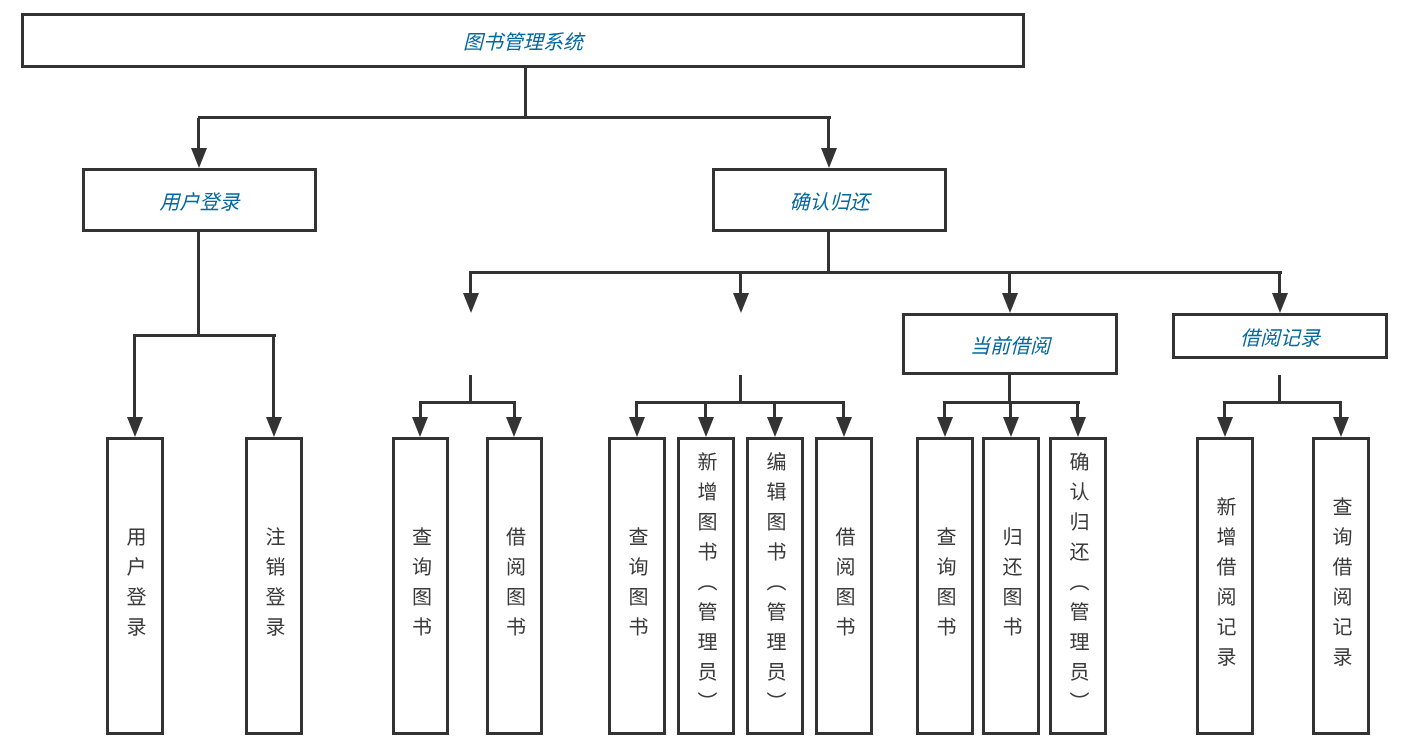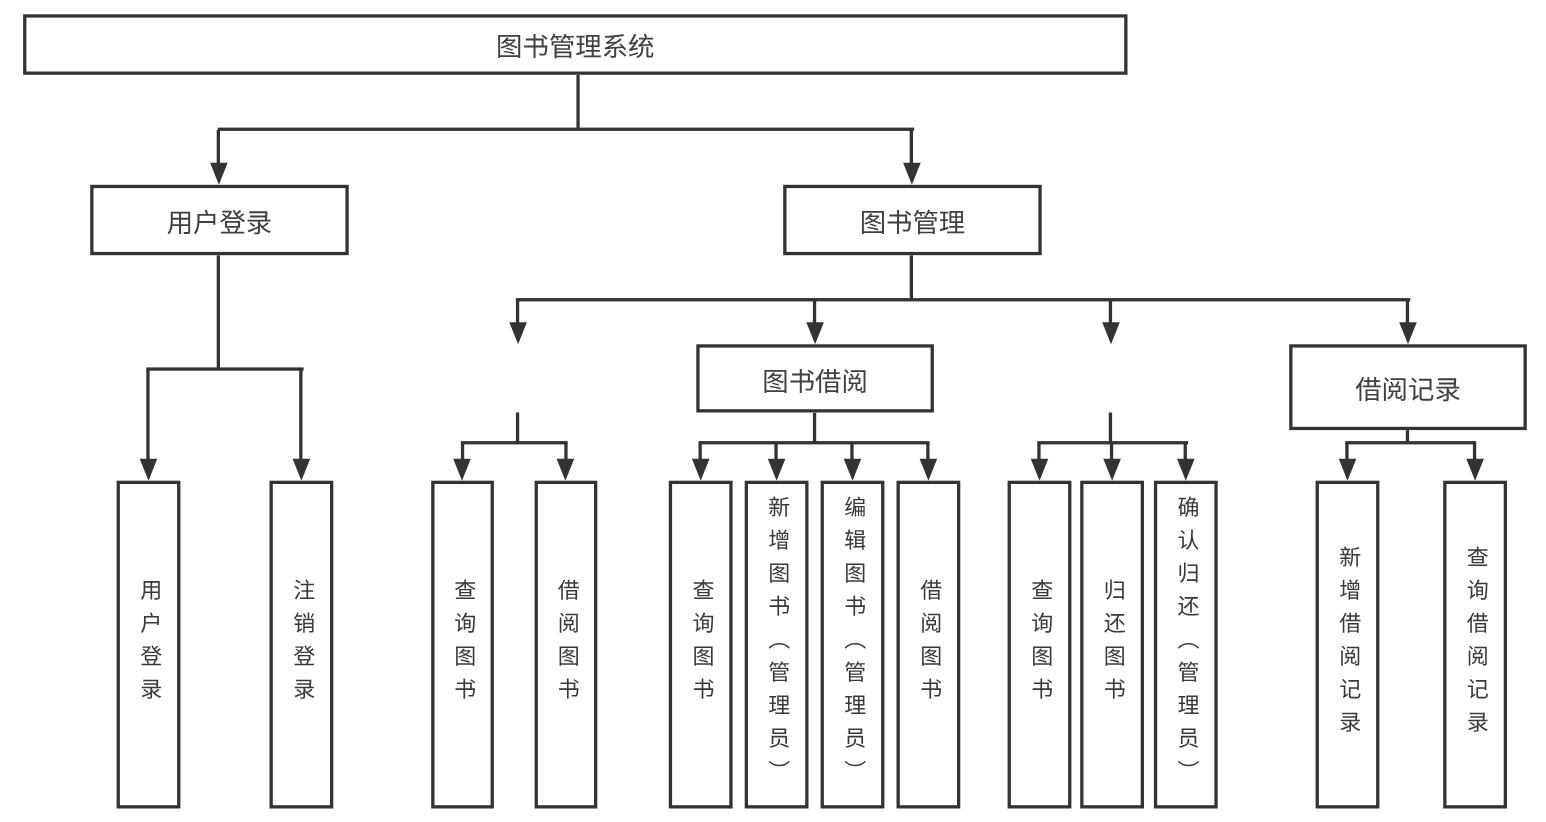--- a/index.html
+++ b/index.html
@@ -5,21 +5,21 @@
   html,body { margin:0; padding:0; background:#ffffff; }
   .canvas {
     position:relative; width:1405px; height:747px; background:#ffffff;
     font-family:"Liberation Sans","DejaVu Sans",sans-serif; overflow:hidden;
   }
   .box {
     position:absolute; box-sizing:border-box; background:#ffffff;
     border:3px solid #333333; display:flex; align-items:center; justify-content:center;
     z-index:2;
   }
-  .lbl { color:#404040; font-size:24px; white-space:nowrap; }
+  .lbl { color:#0369a1; font-size:20px; white-space:nowrap;font-style:italic; }
   .lbl-v {
     writing-mode:vertical-rl; text-orientation:mixed;
     letter-spacing:10px; line-height:1; color:#3a3a3a; font-size:20px;
   }
   .vline { position:absolute; width:3px; background:#333333; z-index:1; }
   .hline { position:absolute; height:3px; background:#333333; z-index:1; }
   .arrow {
     position:absolute; width:0; height:0; z-index:1;
     border-left:8px solid transparent; border-right:8px solid transparent;
     border-top:20px solid #333333;
@@ -94,27 +94,27 @@
   <div class="arrow" style="left:1333px;top:417px"></div>
 
   <div class="box" style="left:21px;top:13px;width:1004px;height:55px">
     <span class="lbl">图书管理系统</span>
   </div>
 
   <div class="box" style="left:82px;top:168px;width:235px;height:64px">
     <span class="lbl">用户登录</span>
   </div>
   <div class="box" style="left:712px;top:168px;width:235px;height:64px">
-    <span class="lbl">图书管理</span>
+    <span class="lbl">确认归还</span>
   </div>
 
-  <div class="box" style="left:633px;top:313px;width:216px;height:62px">
-    <span class="lbl">图书借阅</span>
+  <div class="box" style="left:902px;top:313px;width:216px;height:62px">
+    <span class="lbl">当前借阅</span>
   </div>
-  <div class="box" style="left:1172px;top:313px;width:216px;height:78px">
+  <div class="box" style="left:1172px;top:313px;width:216px;height:46px">
     <span class="lbl">借阅记录</span>
   </div>
 
   <div class="box" style="left:106px;top:437px;width:58px;height:298px">
     <span class="lbl-v">用户登录</span>
   </div>
   <div class="box" style="left:245px;top:437px;width:58px;height:298px">
     <span class="lbl-v">注销登录</span>
   </div>
 

